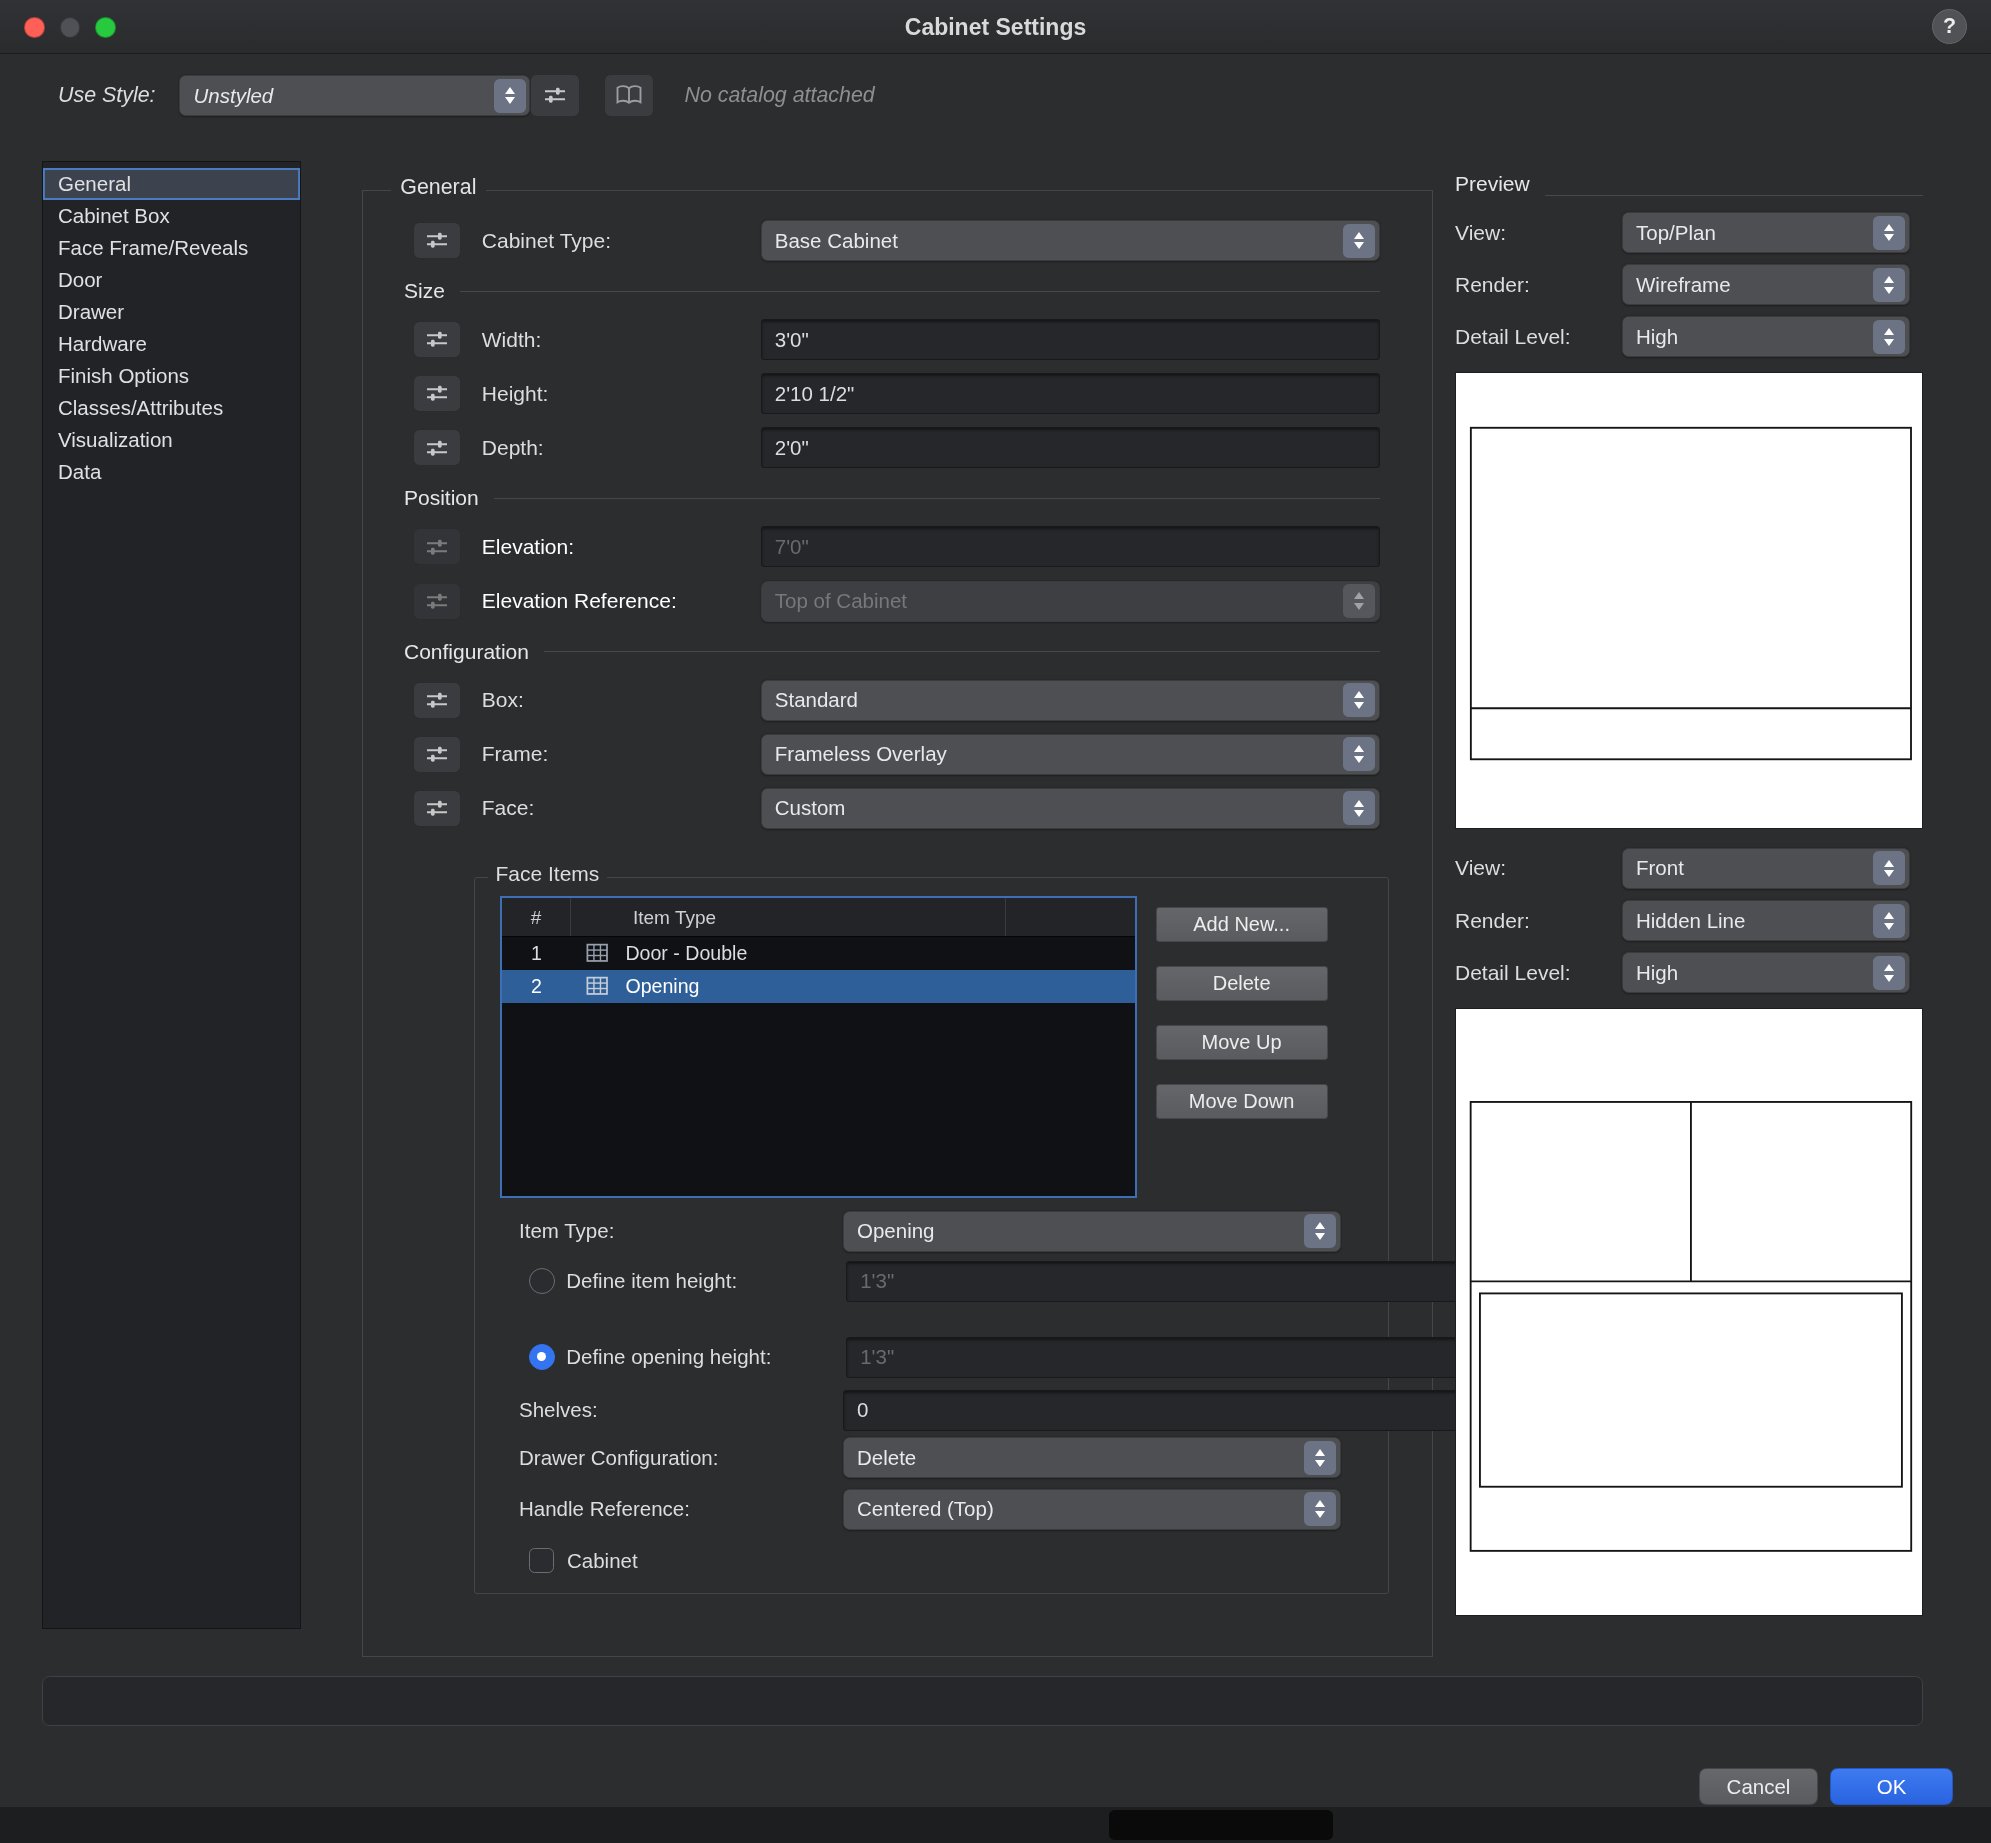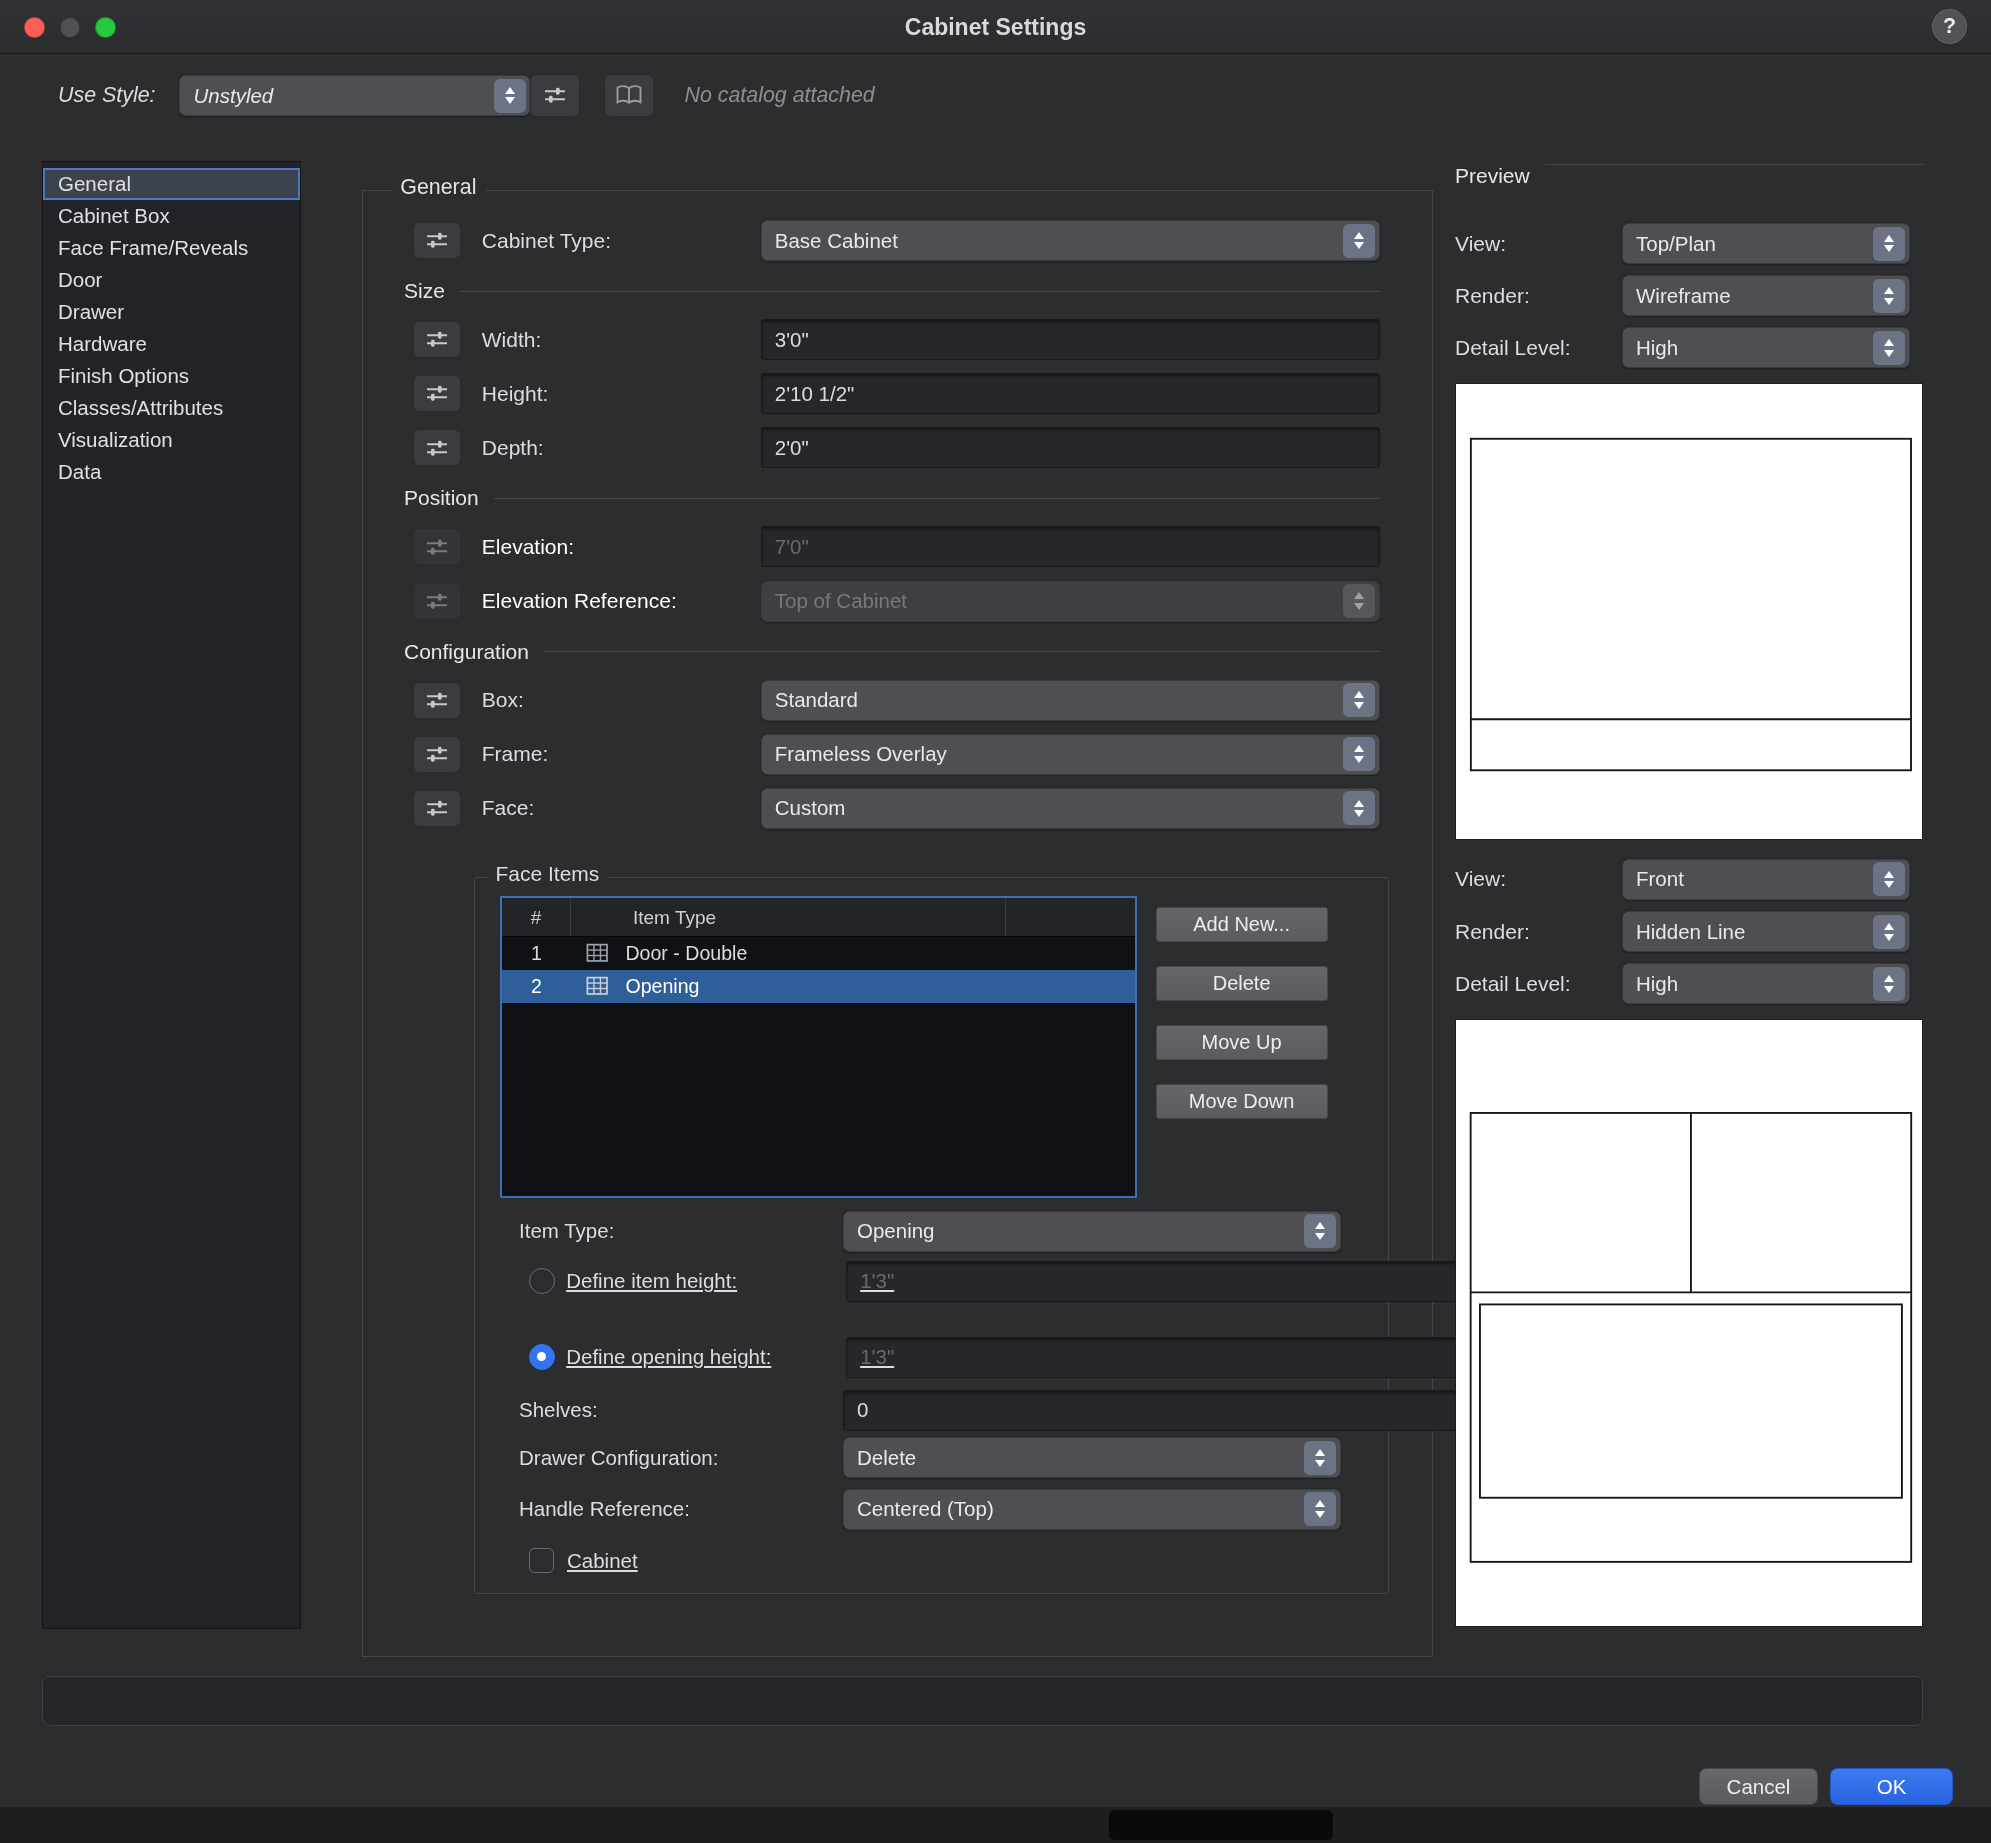--- a/index.html
+++ b/index.html
@@ -106,31 +106,31 @@
   .rc2 { flex:1; display:flex; align-items:center; gap:17px; padding-left:15px; }
   .btn-col { margin-left:18.6px; padding-top:11.2px; }
   .side-btn {
     width:172px; height:35px; background:linear-gradient(#646669,#595b5e); border:0.9px solid #46474a;
     border-radius:3px; color:#eceded; font-size:20px; display:flex; align-items:center; justify-content:center;
     margin-bottom:24px;
   }
   .face-row { display:flex; align-items:center; height:41px; margin-left:19px; }
   .face-label { width:324px; font-size:20.5px; flex:none; }
   .face-field { width:498px; flex:none; }
-  .radio-row { margin-left:29px;text-decoration:underline; }
+  .radio-row { margin-left:29px; }
   .radio-label { width:280px; font-size:20.5px; flex:none; }
   .radio { width:26px; height:26px; border-radius:50%; background:#2b2c2f; border:1.9px solid #6b6d71; flex:none; margin-right:11.2px; position:relative; }
   .radio.on { background:#3574f0; border-color:#3574f0; }
   .radio.on::after { content:""; position:absolute; width:9.3px; height:9.3px; border-radius:50%; background:#fff; top:6.5px; left:6.5px; }
   .checkbox { width:25px; height:25px; border-radius:5.6px; background:#2b2c2f; border:1.9px solid #6b6d71; flex:none; margin-right:13px; }
   .mt14 { margin-top:13px; } .mt10 { margin-top:9.3px; } .mt38 { margin-top:35px; }
   .mt13 { margin-top:12px; } .mt7 { margin-top:6.5px; } .mt11 { margin-top:10.3px; }
   
   .preview-col { position:absolute; left:1455px; top:164px; width:468px; }
-  .preview-hdr { display:flex; align-items:flex-start; height:32px; margin-bottom:27px; }
+  .preview-hdr { display:flex; align-items:flex-end; height:32px; margin-bottom:16px; }
   .prow { display:flex; align-items:center; height:41px; margin-bottom:11.2px; }
   .plabel { width:167px; font-size:21px; flex:none; }
   .ppopup { width:288px; flex:none; }
   .pbox { width:468px; height:457px; background:#ffffff; border:0.9px solid #1d1e20; margin:15px 0 18.6px; }
   .pbox2 { height:608px; }
   
   .statusbar {
     position:absolute; left:42px; top:1676px; width:1881px; height:50px;
     background:#26272a; border:0.9px solid #404144; border-radius:7.5px;
   }

